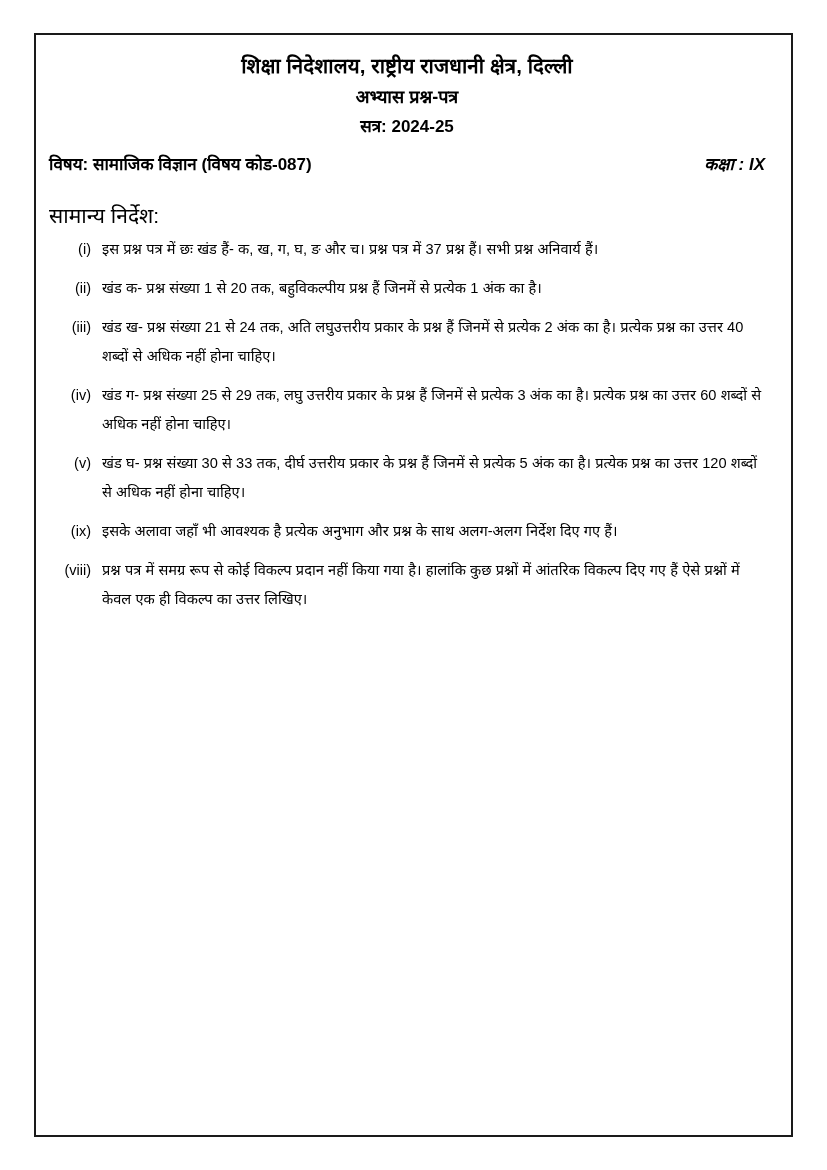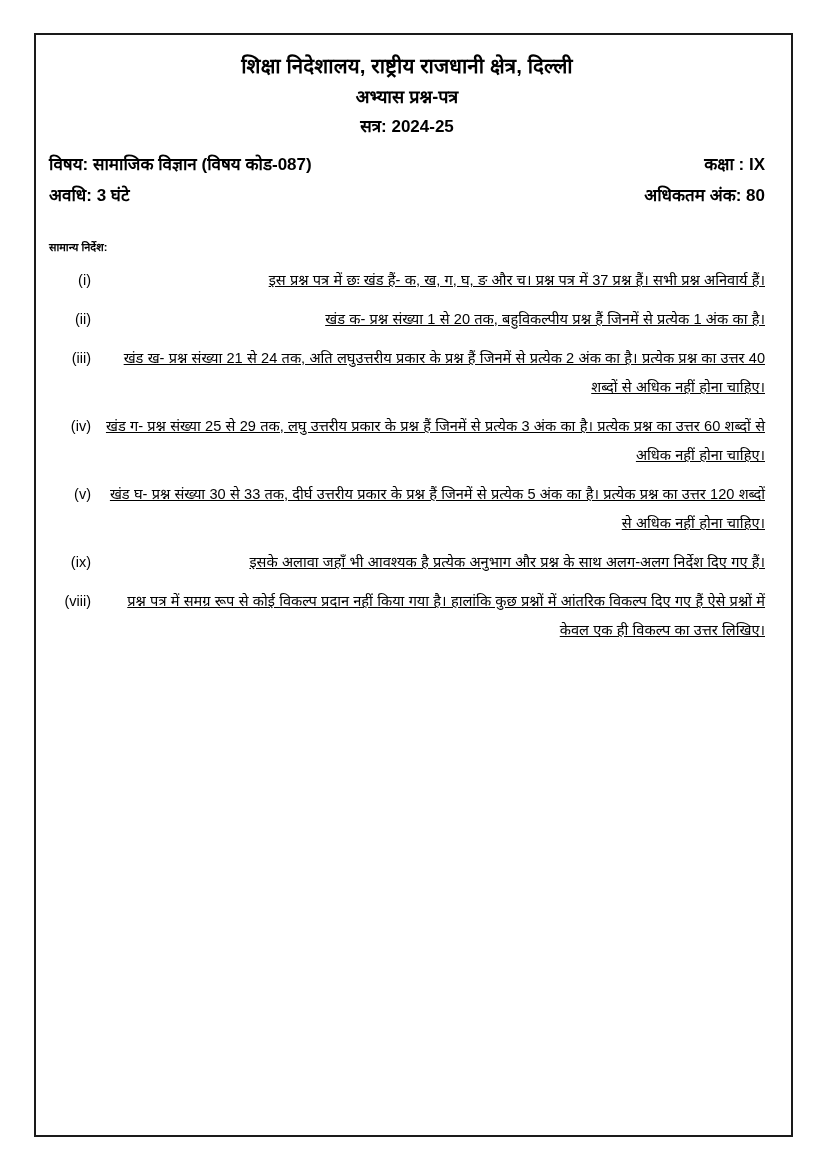--- a/index.html
+++ b/index.html
@@ -69,26 +69,26 @@
   }
   .meta-row {
     display: flex;
     justify-content: space-between;
     align-items: flex-start;
     font-weight: bold;
     font-size: 17px;
     line-height: 31px;
   }
   .meta-row .meta-left  { text-align: left; white-space: nowrap; }
-  .meta-row .meta-right { text-align: right; white-space: nowrap; }
+  .meta-row .meta-right { text-align: right; white-space: nowrap; font-style: italic; }
 
   
   .instructions-heading {
-    font-weight: bold;
-    font-size: 11px;
+    font-weight: normal;
+    font-size: 21px;
     line-height: 26px;
     margin-top: 23px;
     margin-bottom: 6px;
   }
 
   .instructions-list {
     margin: 0;
     padding: 0;
     list-style: none;
   }
@@ -104,45 +104,40 @@
     padding-right: 11px;
     box-sizing: border-box;
     font-size: 14.5px;
     line-height: 29px;
     white-space: nowrap;
   }
   .instruction-text {
     flex: 1 1 auto;
     font-size: 14.6px;
     line-height: 29px;
-    text-align: right;
+    text-align: left;
     word-spacing: 0.2px;
-    text-decoration: underline;
   }
 </style>
 </head>
 <body>
 
 <div class="page-frame">
   <div class="page-inner">
 
     <div class="doc-header">
       <div class="title-line">शिक्षा निदेशालय, राष्ट्रीय राजधानी क्षेत्र, दिल्ली</div>
       <div class="subtitle-line">अभ्यास प्रश्न-पत्र</div>
       <div class="session-line">सत्र: 2024-25</div>
     </div>
 
     <div class="meta-block">
       <div class="meta-row">
         <span class="meta-left">विषय: सामाजिक विज्ञान (विषय कोड-087)</span>
         <span class="meta-right">कक्षा : IX</span>
-      </div>
-      <div class="meta-row">
-        <span class="meta-left">अवधि: 3 घंटे</span>
-        <span class="meta-right">अधिकतम अंक: 80</span>
       </div>
     </div>
 
     <div class="instructions-heading">सामान्य निर्देश:</div>
 
     <ul class="instructions-list" id="instructions-list">
         <li class="instruction-item">
           <span class="instruction-marker">(i)</span>
           <span class="instruction-text">इस प्रश्न पत्र में छः खंड हैं- क, ख, ग, घ, ङ और च। प्रश्न पत्र में 37 प्रश्न हैं। सभी प्रश्न अनिवार्य हैं।</span>
         </li>

